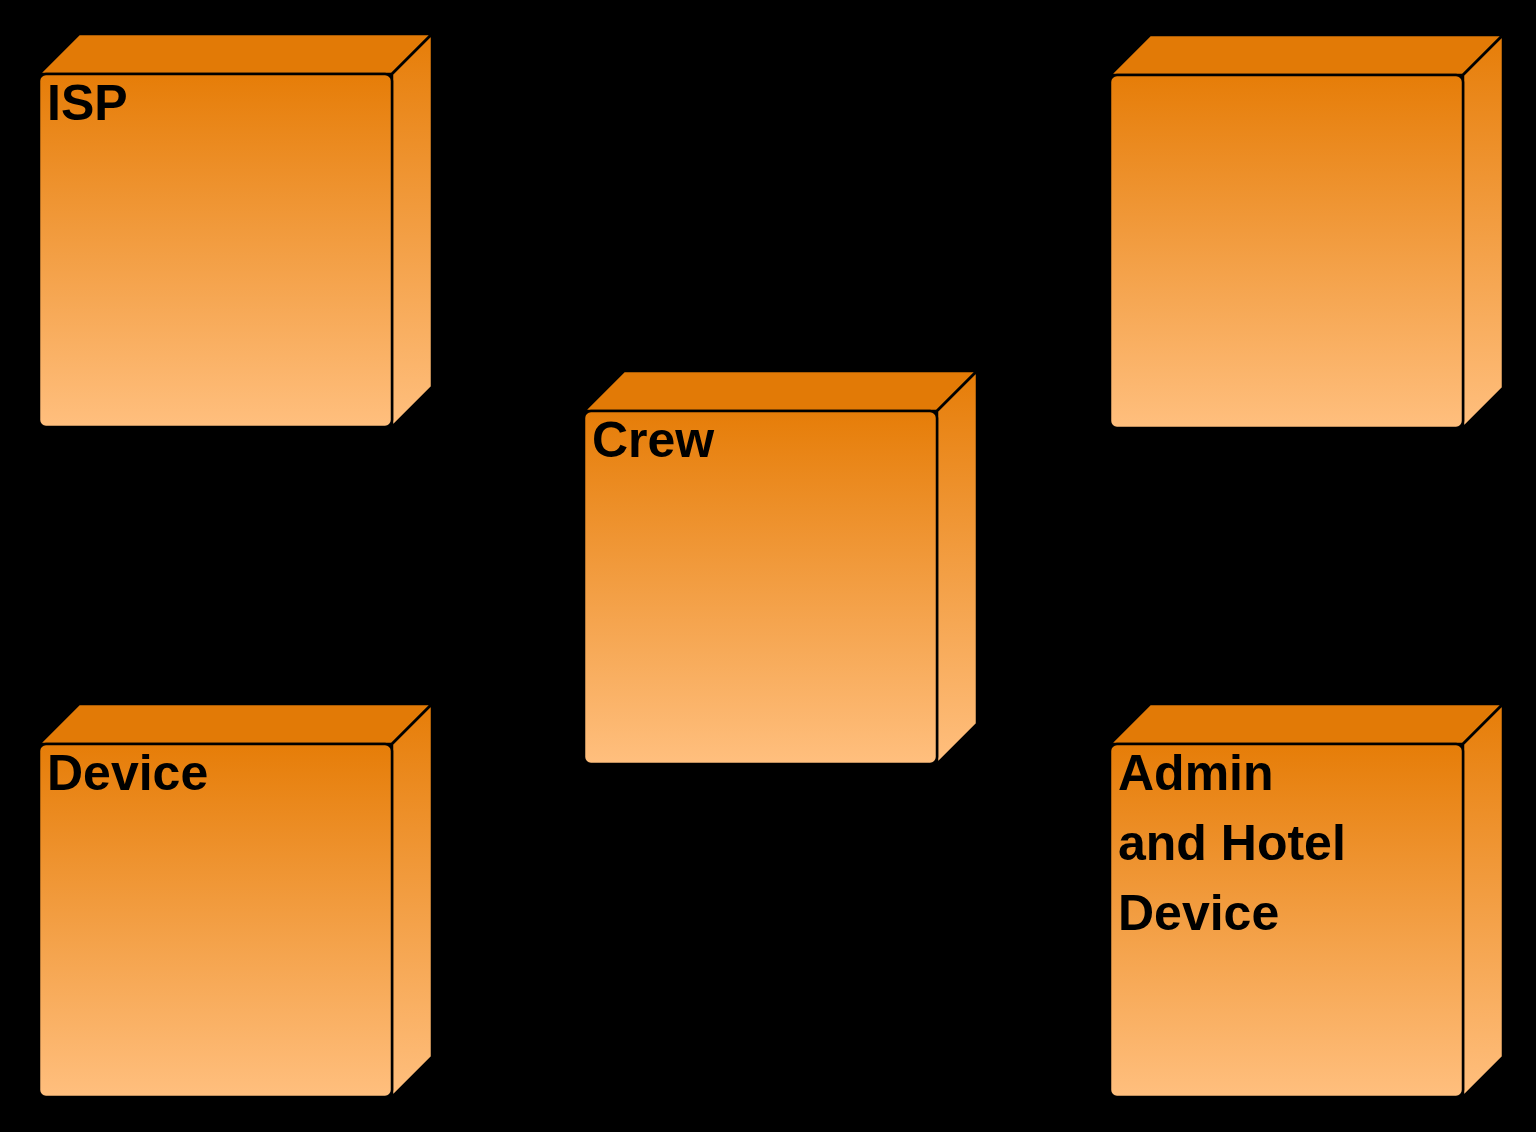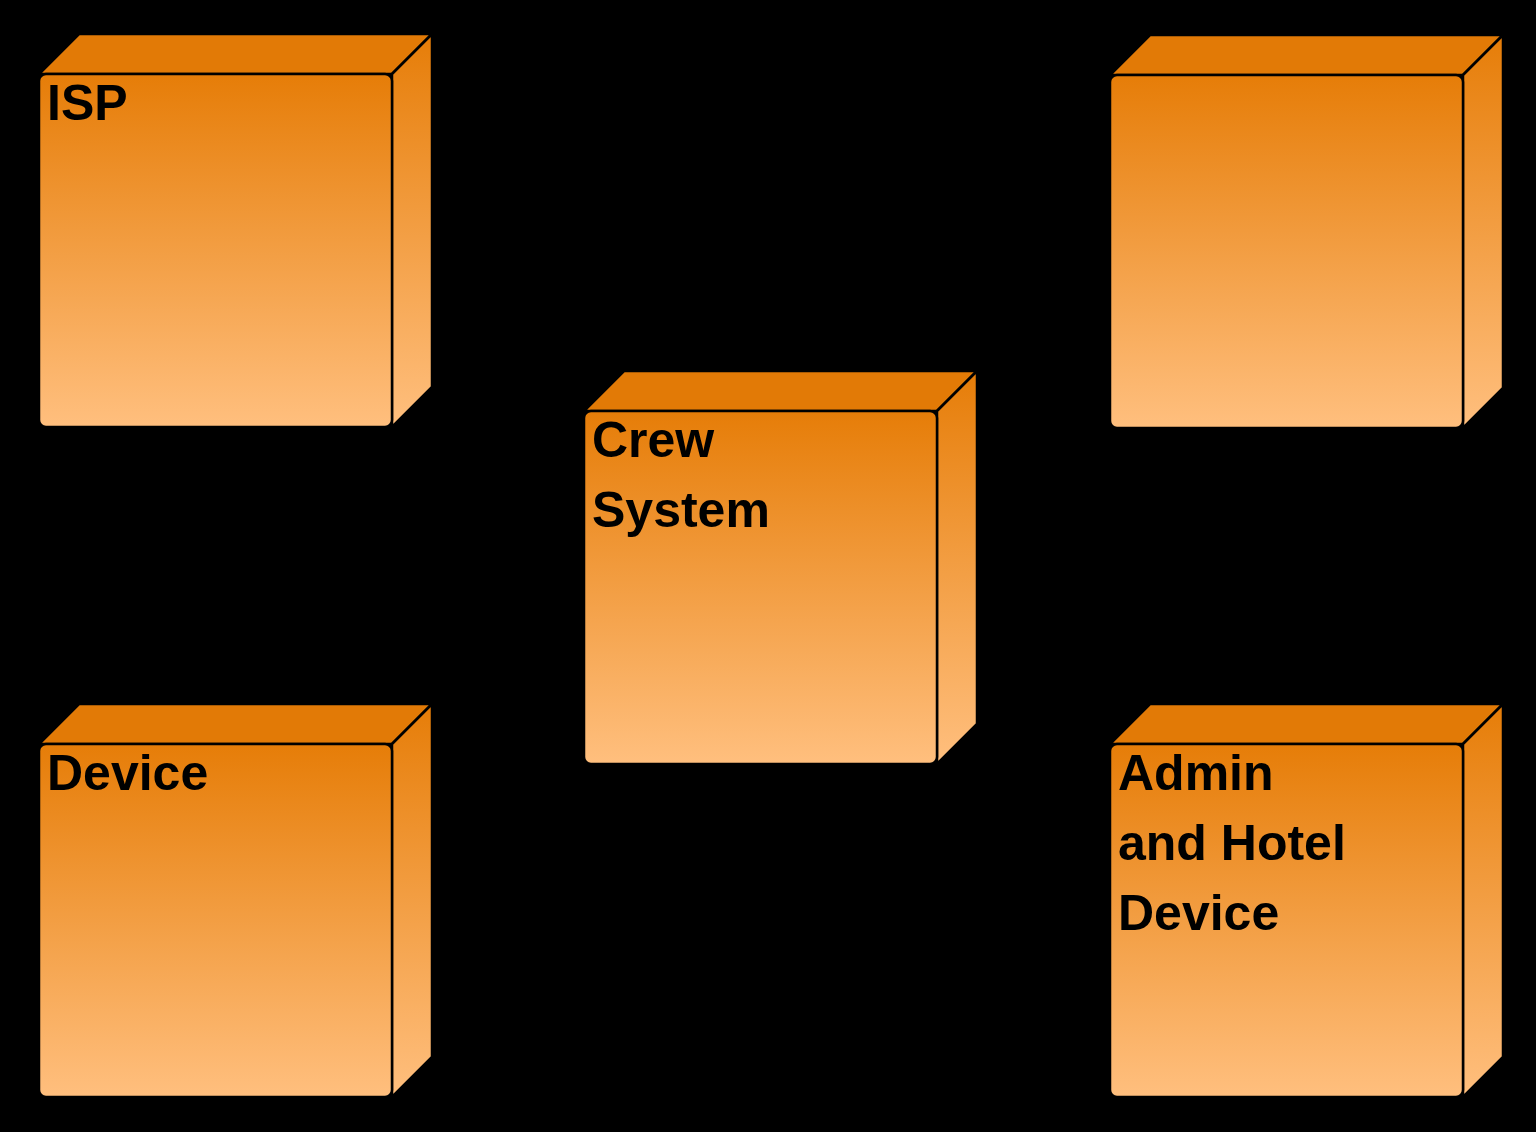--- a/index.html
+++ b/index.html
@@ -81,21 +81,20 @@
   </div>
 
   <div class="node node-hotel">
     <svg viewBox="0 0 397 397">
       <path d="M 2 42 L 42 2 L 395 2 L 355 42 Z" fill="#E27A06" stroke="#000000" stroke-width="2.5" stroke-linejoin="round"></path>
       <path d="M 355 42 L 395 2 L 395 355 L 355 395 Z" fill="url(#faceGrad)" stroke="#000000" stroke-width="2.5" stroke-linejoin="round"></path>
       <rect x="2" y="42" width="353" height="353" rx="7" fill="url(#faceGrad)" stroke="#000000" stroke-width="2.5"></rect>
     </svg>
     <div class="node-label">
       <span class="line">Crew</span>
-      <span class="line">System</span>
     </div>
   </div>
 
   <div class="node node-customer">
     <svg viewBox="0 0 397 397">
       <path d="M 2 42 L 42 2 L 395 2 L 355 42 Z" fill="#E27A06" stroke="#000000" stroke-width="2.5" stroke-linejoin="round"></path>
       <path d="M 355 42 L 395 2 L 395 355 L 355 395 Z" fill="url(#faceGrad)" stroke="#000000" stroke-width="2.5" stroke-linejoin="round"></path>
       <rect x="2" y="42" width="353" height="353" rx="7" fill="url(#faceGrad)" stroke="#000000" stroke-width="2.5"></rect>
     </svg>
     <div class="node-label">

